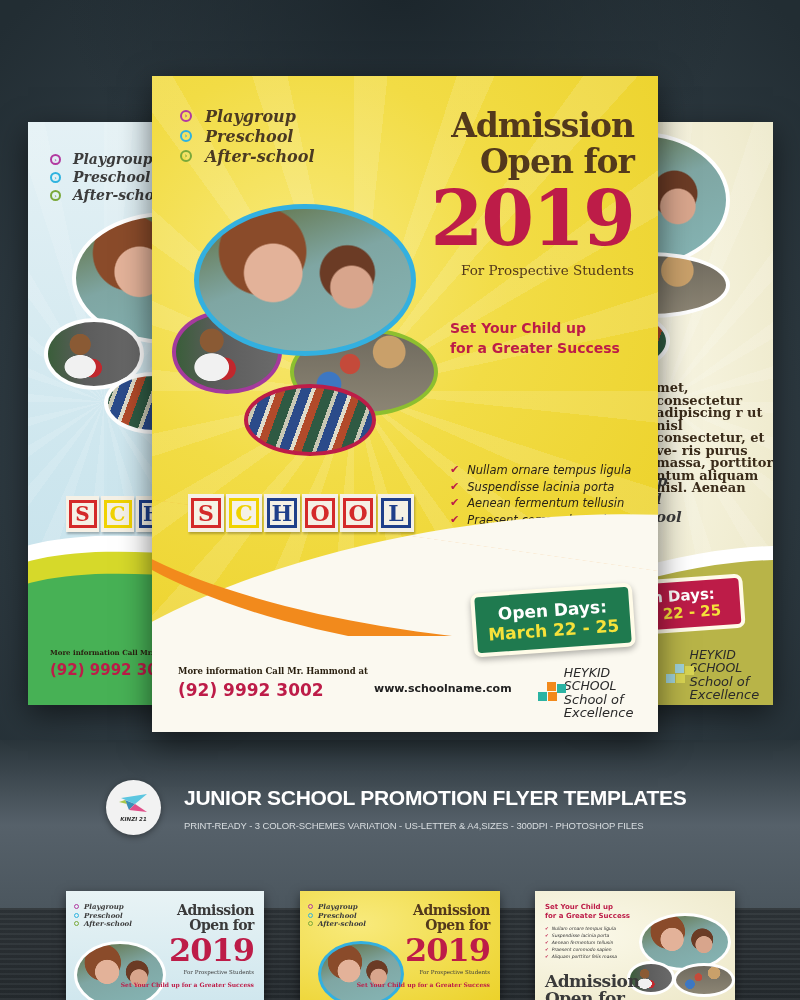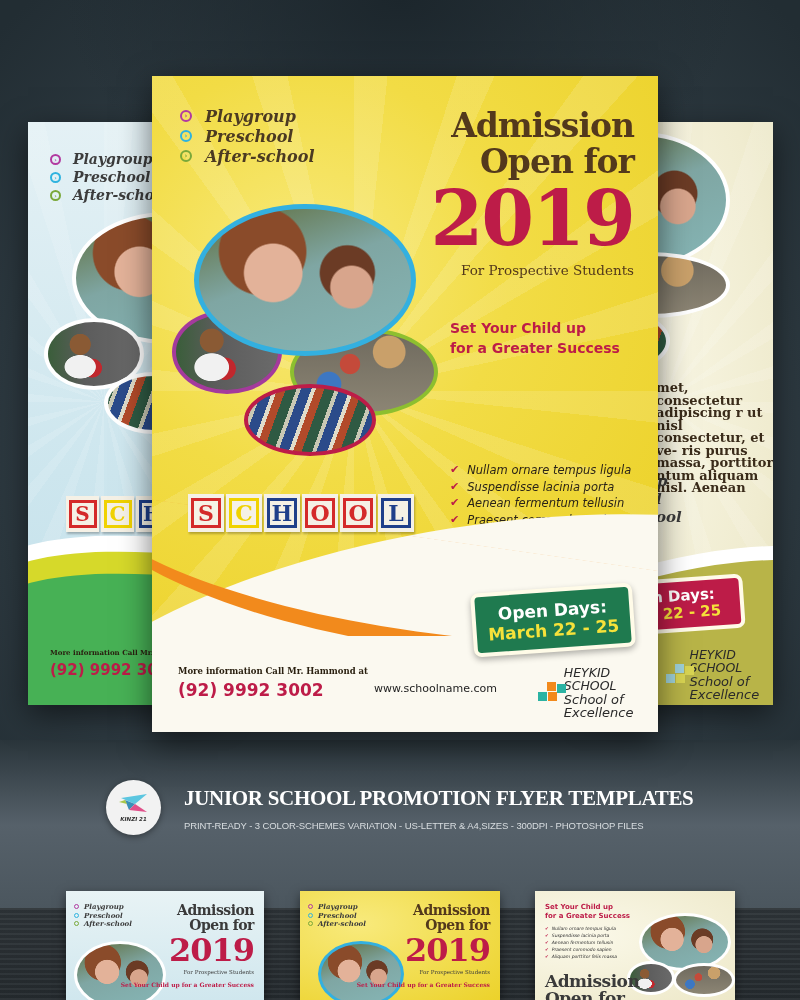--- a/index.html
+++ b/index.html
@@ -129,21 +129,21 @@
 
   .open-house { position: absolute; left: 0; width: 506px; top: 472px; text-align: center; color: #2a2010; font-weight: bold; font-size: 9.5px; line-height: 13px; }
 
   .open-days { position: absolute; left: 320px; top: 512px; width: 162px; height: 64px; background: #1f7a4f; border: 4px solid #fffbe8; border-radius: 8px; transform: rotate(-4deg); text-align: center; box-shadow: 0 3px 6px rgba(0,0,0,0.3); display: flex; flex-direction: column; justify-content: center; }
   .od-l1 { color: #ffffff; font-weight: bold; font-size: 17px; line-height: 20px; }
   .od-l2 { color: #f6e23a; font-weight: bold; font-size: 17px; line-height: 20px; }
 
   .info { position: absolute; left: 26px; top: 590px; }
   .info-label { color: #2a2010; font-size: 8.5px; font-family: "DejaVu Serif", serif; font-weight: bold; }
   .info-phone { color: #bd1c48; font-size: 17px; font-weight: bold; margin-top: 4px; }
-  .website { position: absolute; left: 222px; top: 606px; font-size: 11px; font-weight: normal; color: #222; text-align: center; }
+  .website { position: absolute; left: 222px; top: 606px; font-size: 11px; font-weight: bold; color: #222; text-align: center; }
 
   .logo { position: absolute; left: 386px; top: 590px; display: flex; align-items: center; }
   .cubes { position: relative; width: 28px; height: 22px; margin-right: 6px; }
   .cube { position: absolute; width: 9px; height: 9px; }
   .logo-text { line-height: 13px; }
   .logo-name { font-size: 12.5px; color: #2a2a2a; font-style: italic; }
   .logo-tag { font-size: 13px; color: #2a2a2a; font-style: italic; margin-top: 1px; }
 
   
   .left-info { position: absolute; left: 22px; top: 526px; }
@@ -154,21 +154,21 @@
   .right-bullets { position: absolute; left: 46px; top: 350px; list-style: none; }
   .right-bullets li { font-family: "DejaVu Serif", serif; font-style: italic; font-weight: bold; font-size: 15px; color: #3c3c3c; line-height: 18px; }
   .right-open-days { position: absolute; left: 24px; top: 456px; width: 130px; height: 54px; background: #bd1c48; border: 4px solid #fffbe8; border-radius: 8px; transform: rotate(-4deg); text-align: center; display: flex; flex-direction: column; justify-content: center; }
   .right-open-days .od-l1 { font-size: 15px; line-height: 17px; }
   .right-open-days .od-l2 { font-size: 15px; line-height: 17px; }
   .right-logo { position: absolute; left: 76px; top: 526px; display: flex; align-items: center; }
 
   
   .brand-badge { position: absolute; left: 106px; top: 780px; width: 55px; height: 55px; border-radius: 50%; background: #f2f2f2; display: flex; flex-direction: column; align-items: center; justify-content: center; box-shadow: 0 2px 6px rgba(0,0,0,0.4); }
   .brand-name { font-size: 5.5px; font-weight: bold; font-style: italic; color: #333; margin-top: 2px; }
-  .banner-title { position: absolute; left: 184px; top: 786px; color: #ffffff; font-weight: bold; font-size: 21px; letter-spacing: -0.3px; font-family: Liberation Serif, serif; }
+  .banner-title { position: absolute; left: 184px; top: 786px; color: #ffffff; font-weight: bold; font-size: 21px; letter-spacing: -0.3px; font-family: Liberation Sans, sans-serif; }
   .banner-sub { position: absolute; left: 184px; top: 820px; color: #d8dde0; font-size: 9.5px; font-family: "Liberation Sans", sans-serif; letter-spacing: -0.1px; }
 
   
   .thumb { position: absolute; top: 891px; height: 109px; overflow: hidden; box-shadow: 0 4px 10px rgba(0,0,0,0.5); }
   .thumb-1 { left: 66px; width: 198px; background: linear-gradient(180deg, #e8f3f5 0%, #d0e7ee 100%); }
   .thumb-2 { left: 300px; width: 200px; background: radial-gradient(ellipse at 30% 30%, #f8ea7c 0%, #ecd22a 100%); }
   .thumb-3 { left: 535px; width: 200px; background: radial-gradient(ellipse at 20% 40%, #fbf9ea 0%, #ede8c8 100%); }
   .t-bullets { position: absolute; left: 8px; top: 12px; list-style: none; }
   .t-bullets li { font-family: "DejaVu Serif", serif; font-style: italic; font-weight: bold; font-size: 7px; line-height: 8.5px; color: #3c3c3c; }
   .t-bullets .dot { display: inline-block; width: 5px; height: 5px; border-radius: 50%; border: 1px solid; margin-right: 5px; }

